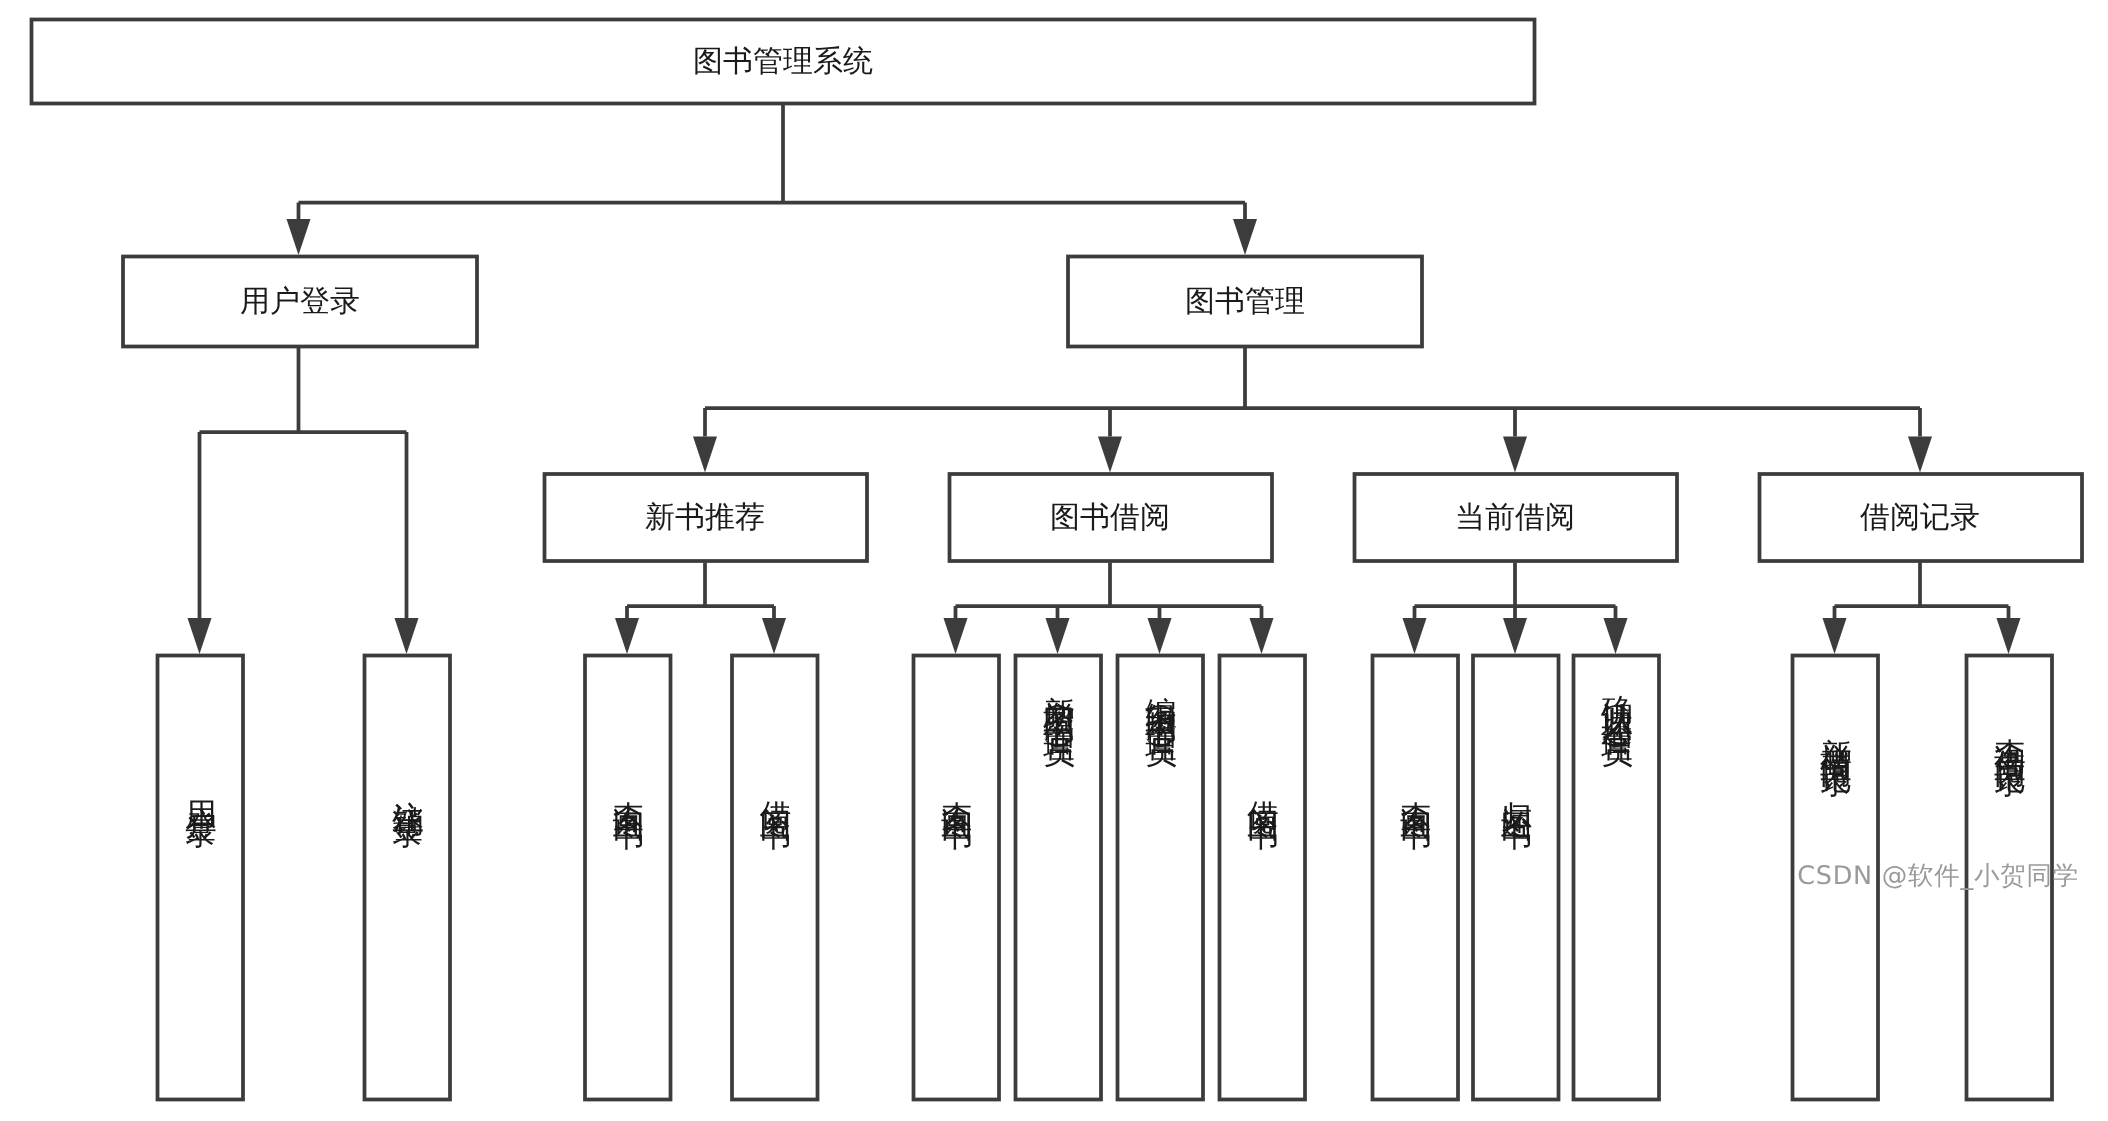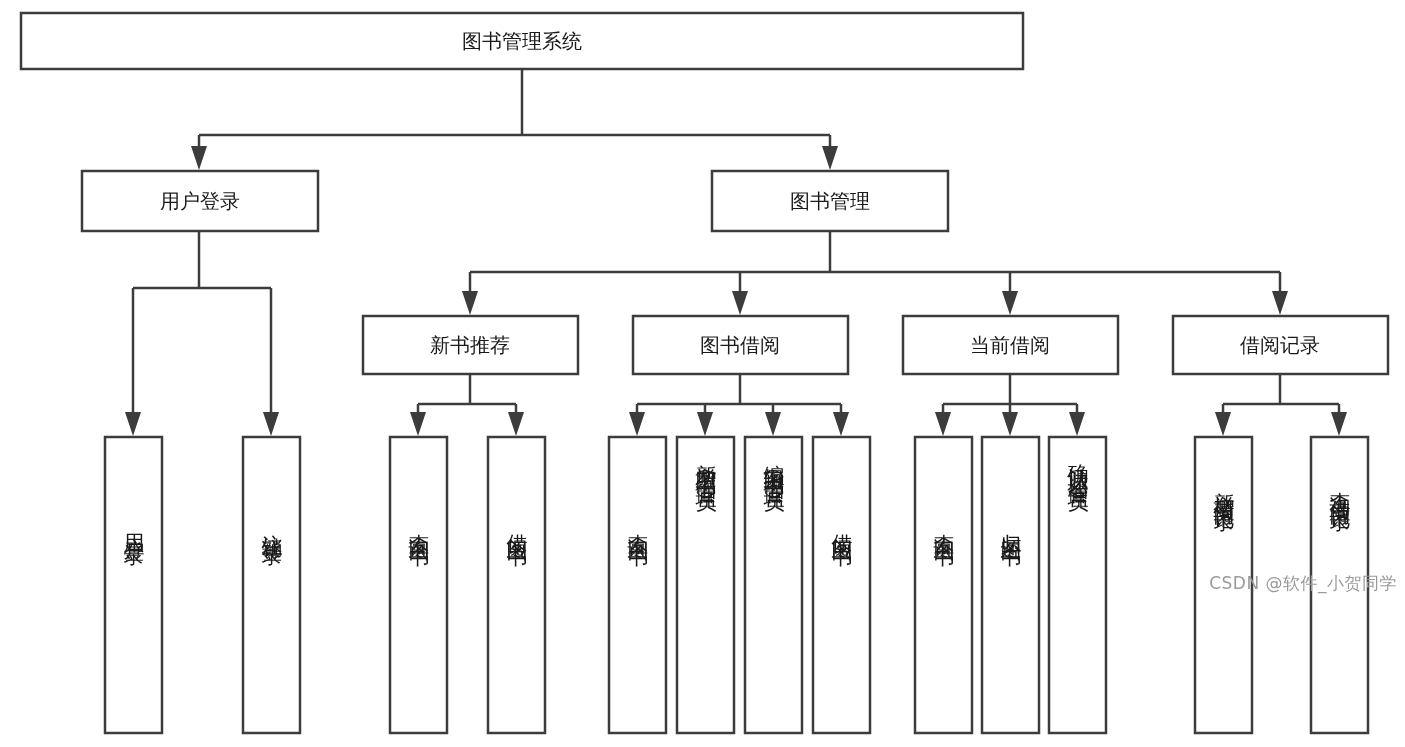--- a/index.html
+++ b/index.html
@@ -60,21 +60,21 @@
     text-orientation: upright;
     font-family: "DejaVu Sans", "Liberation Sans", sans-serif;
     font-size: 21px;
     line-height: 1;
     letter-spacing: 4px;
     color: #1a1a1a;
     white-space: nowrap;
   }
   .watermark {
     position: absolute;
-    right: 8px;
+    right: 19px;
     bottom: 6px;
     font-family: "DejaVu Sans", "Liberation Sans", sans-serif;
     font-size: 17px;
     color: #9a9a9a;
     letter-spacing: 0.5px;
     white-space: nowrap;
   }
 </style>
 </head>
 <body>

